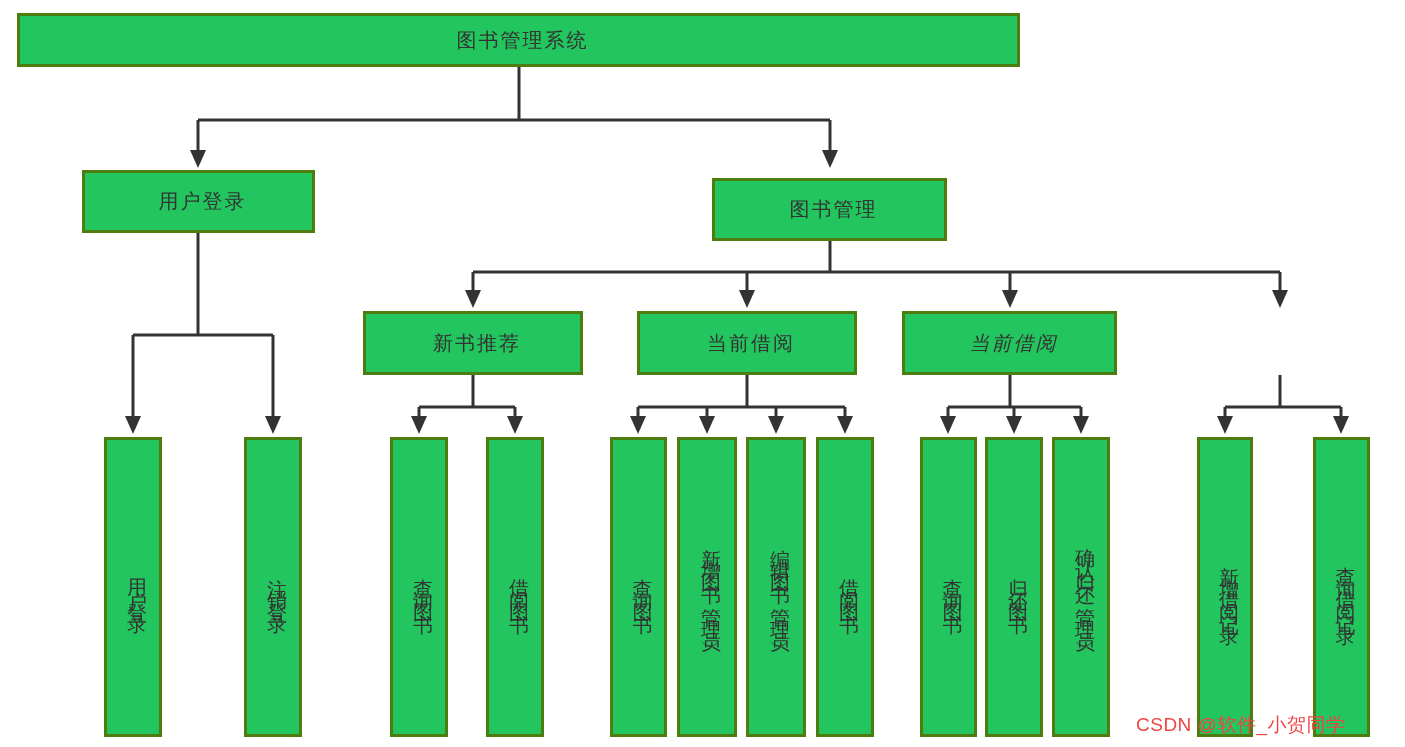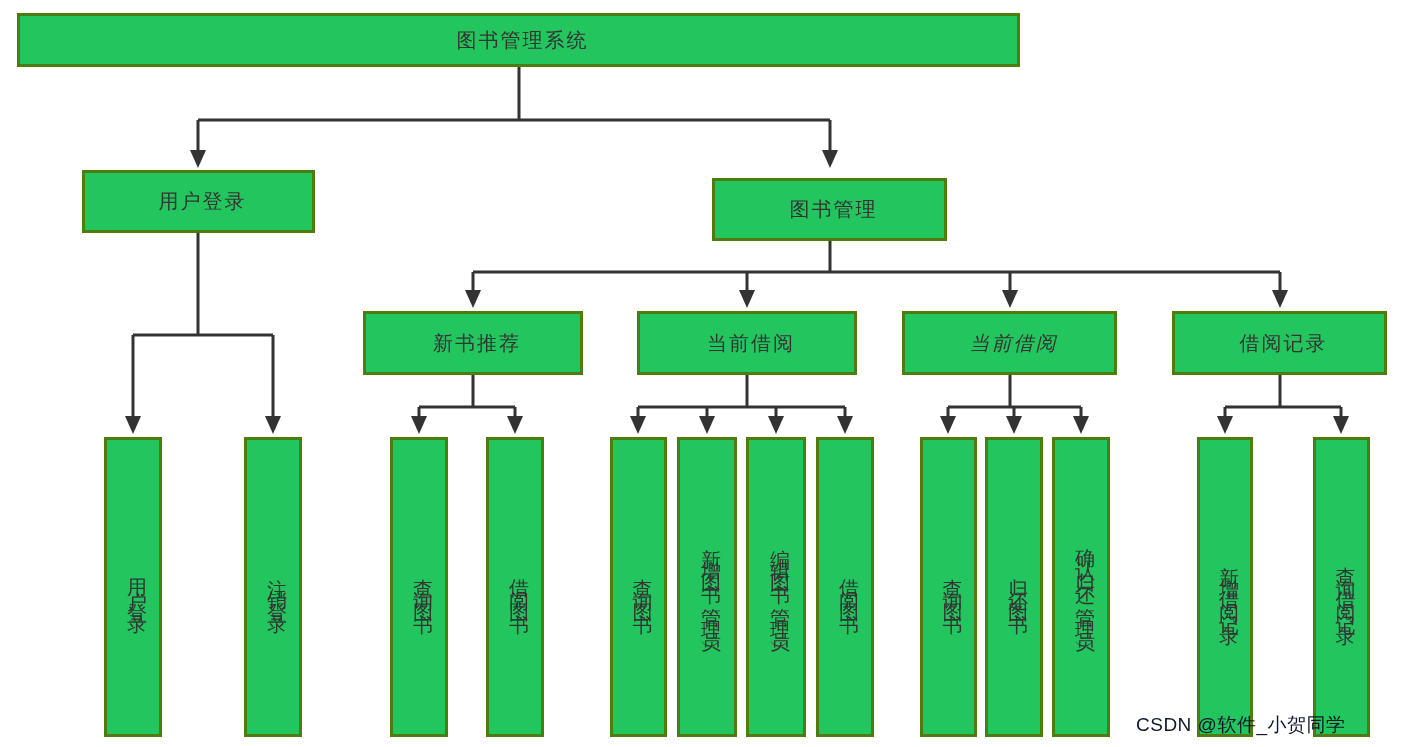--- a/index.html
+++ b/index.html
@@ -53,21 +53,21 @@
   #l9  { left: 920px;  width: 57px; }
   #l10 { left: 985px;  width: 58px; }
   #l11 { left: 1052px; width: 58px; }
   #l12 { left: 1197px; width: 56px; }
   #l13 { left: 1313px; width: 57px; }
   #watermark {
     position: absolute;
     left: 1136px;
     top: 712px;
     font-size: 19px;
-    color: #0f172a;
+    color: #ef4444;
     z-index: 3;
     white-space: nowrap;
     letter-spacing: 0.5px;
   }
 </style>
 </head>
 <body>
 
 <div id="canvas">
 
@@ -139,23 +139,20 @@
 
   <div class="box hbox" id="n-rec">
     <span>新书推荐</span>
   </div>
   <div class="box hbox" id="n-bor">
     <span>当前借阅</span>
   </div>
   <div class="box hbox" id="n-cur">
     <span>当前借阅</span>
   </div>
-  <div class="box hbox" id="n-hist">
-    <span>借阅记录</span>
-  </div>
 
   <div class="box vbox leaf" id="l1">
     <span>用户登录</span>
   </div>
   <div class="box vbox leaf" id="l2">
     <span>注销登录</span>
   </div>
 
   <div class="box vbox leaf" id="l3">
     <span>查询图书</span>

